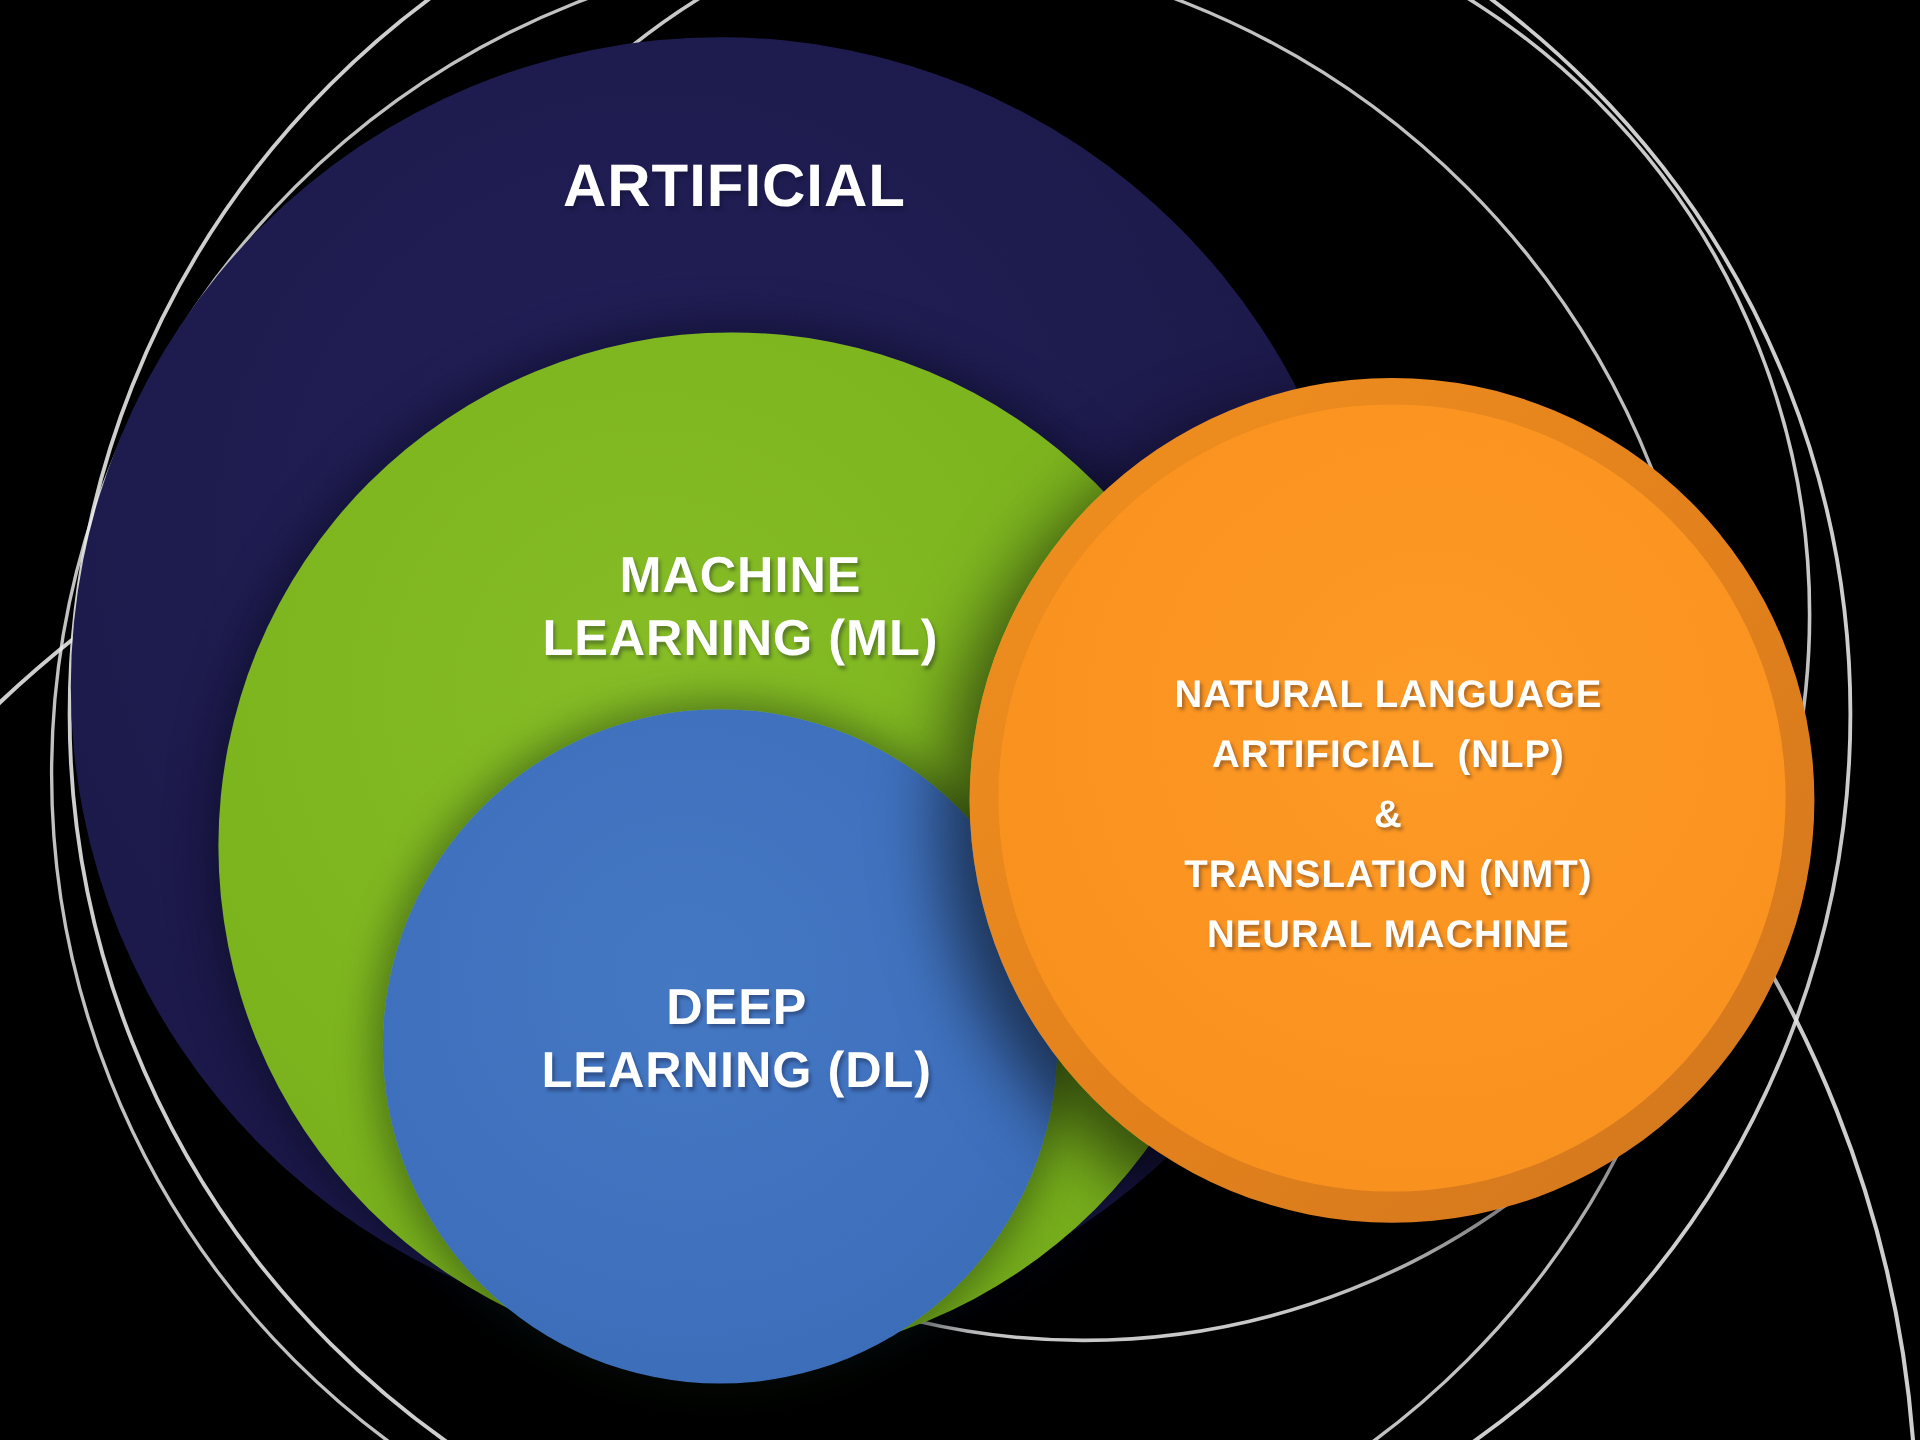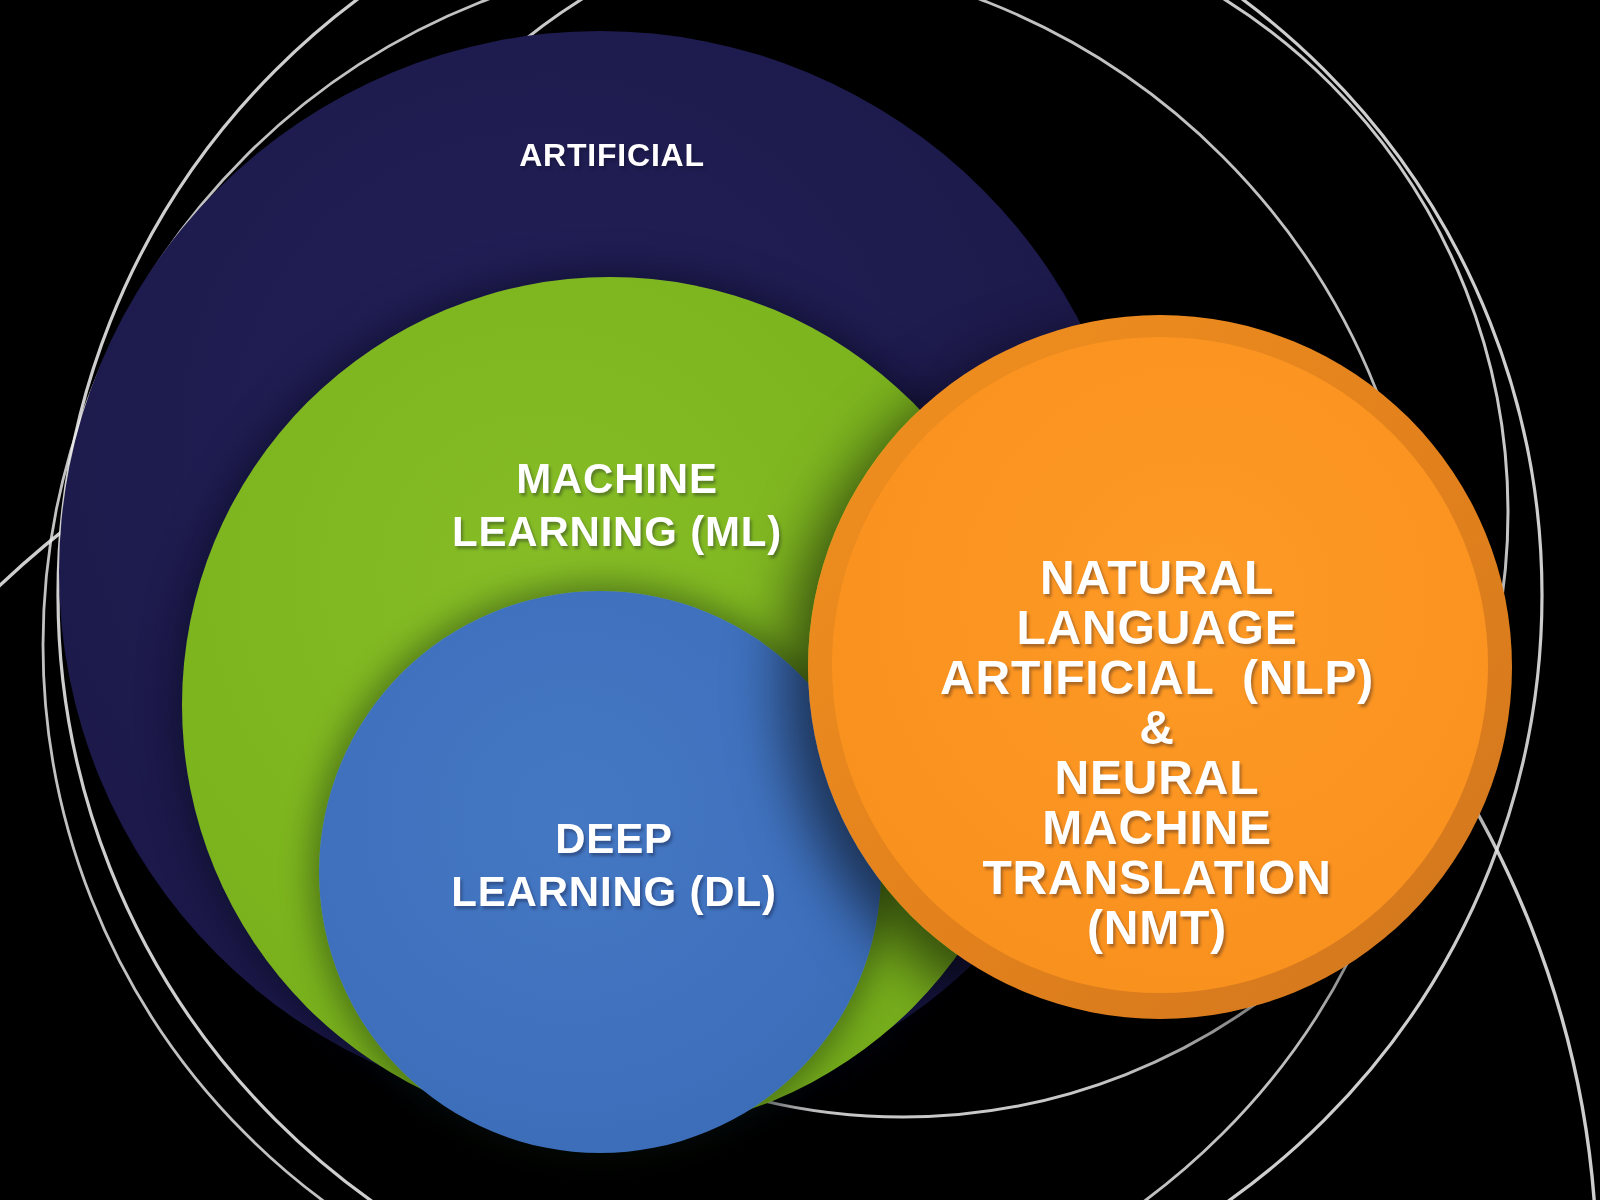--- a/index.html
+++ b/index.html
@@ -50,24 +50,24 @@
     position:absolute;
     transform:translateX(-50%);
     text-align:center;
     color:#ffffff;
     font-weight:700;
     z-index:6;
     text-shadow:2px 3px 3px rgba(15,15,40,0.35);
     letter-spacing:0.8px;
   }
   .label span{display:block;white-space:pre-wrap;}
-  .label-ai{left:612px;top:130px;font-size:32px;line-height:51px;}
+  .label-ai{left:612px;top:130px;font-size:50px;line-height:51px;}
   .label-ml{left:617px;top:452px;font-size:42px;line-height:53px;}
   .label-dl{left:614px;top:812px;font-size:42px;line-height:53px;}
-  .label-nlp{left:1157px;top:553px;font-size:48px;line-height:50px;}
+  .label-nlp{left:1157px;top:553px;font-size:32px;line-height:50px;}
 </style>
 </head>
 <body>
 
 <div class="stage">
 
   <svg class="rings" width="1600" height="1200" viewBox="0 0 1600 1200" aria-hidden="true">
     <circle cx="800" cy="595" r="742" fill="none" stroke="#ebebeb" stroke-width="3.2" opacity="0.88"></circle>
     <circle cx="903" cy="512" r="605" fill="none" stroke="#ebebeb" stroke-width="3.0" opacity="0.85"></circle>
     <circle cx="734" cy="645" r="691" fill="none" stroke="#ebebeb" stroke-width="2.8" opacity="0.82"></circle>
@@ -92,17 +92,17 @@
 
   <div class="label label-dl">
     <span>DEEP</span>
     <span>LEARNING (DL)</span>
   </div>
 
   <div class="label label-nlp">
     <span>NATURAL LANGUAGE</span>
     <span>ARTIFICIAL  (NLP)</span>
     <span>&amp;</span>
+    <span>TRANSLATION (NMT)</span>
     <span>NEURAL MACHINE</span>
-    <span>TRANSLATION (NMT)</span>
   </div>
 
 </div>
 
 </body></html>

